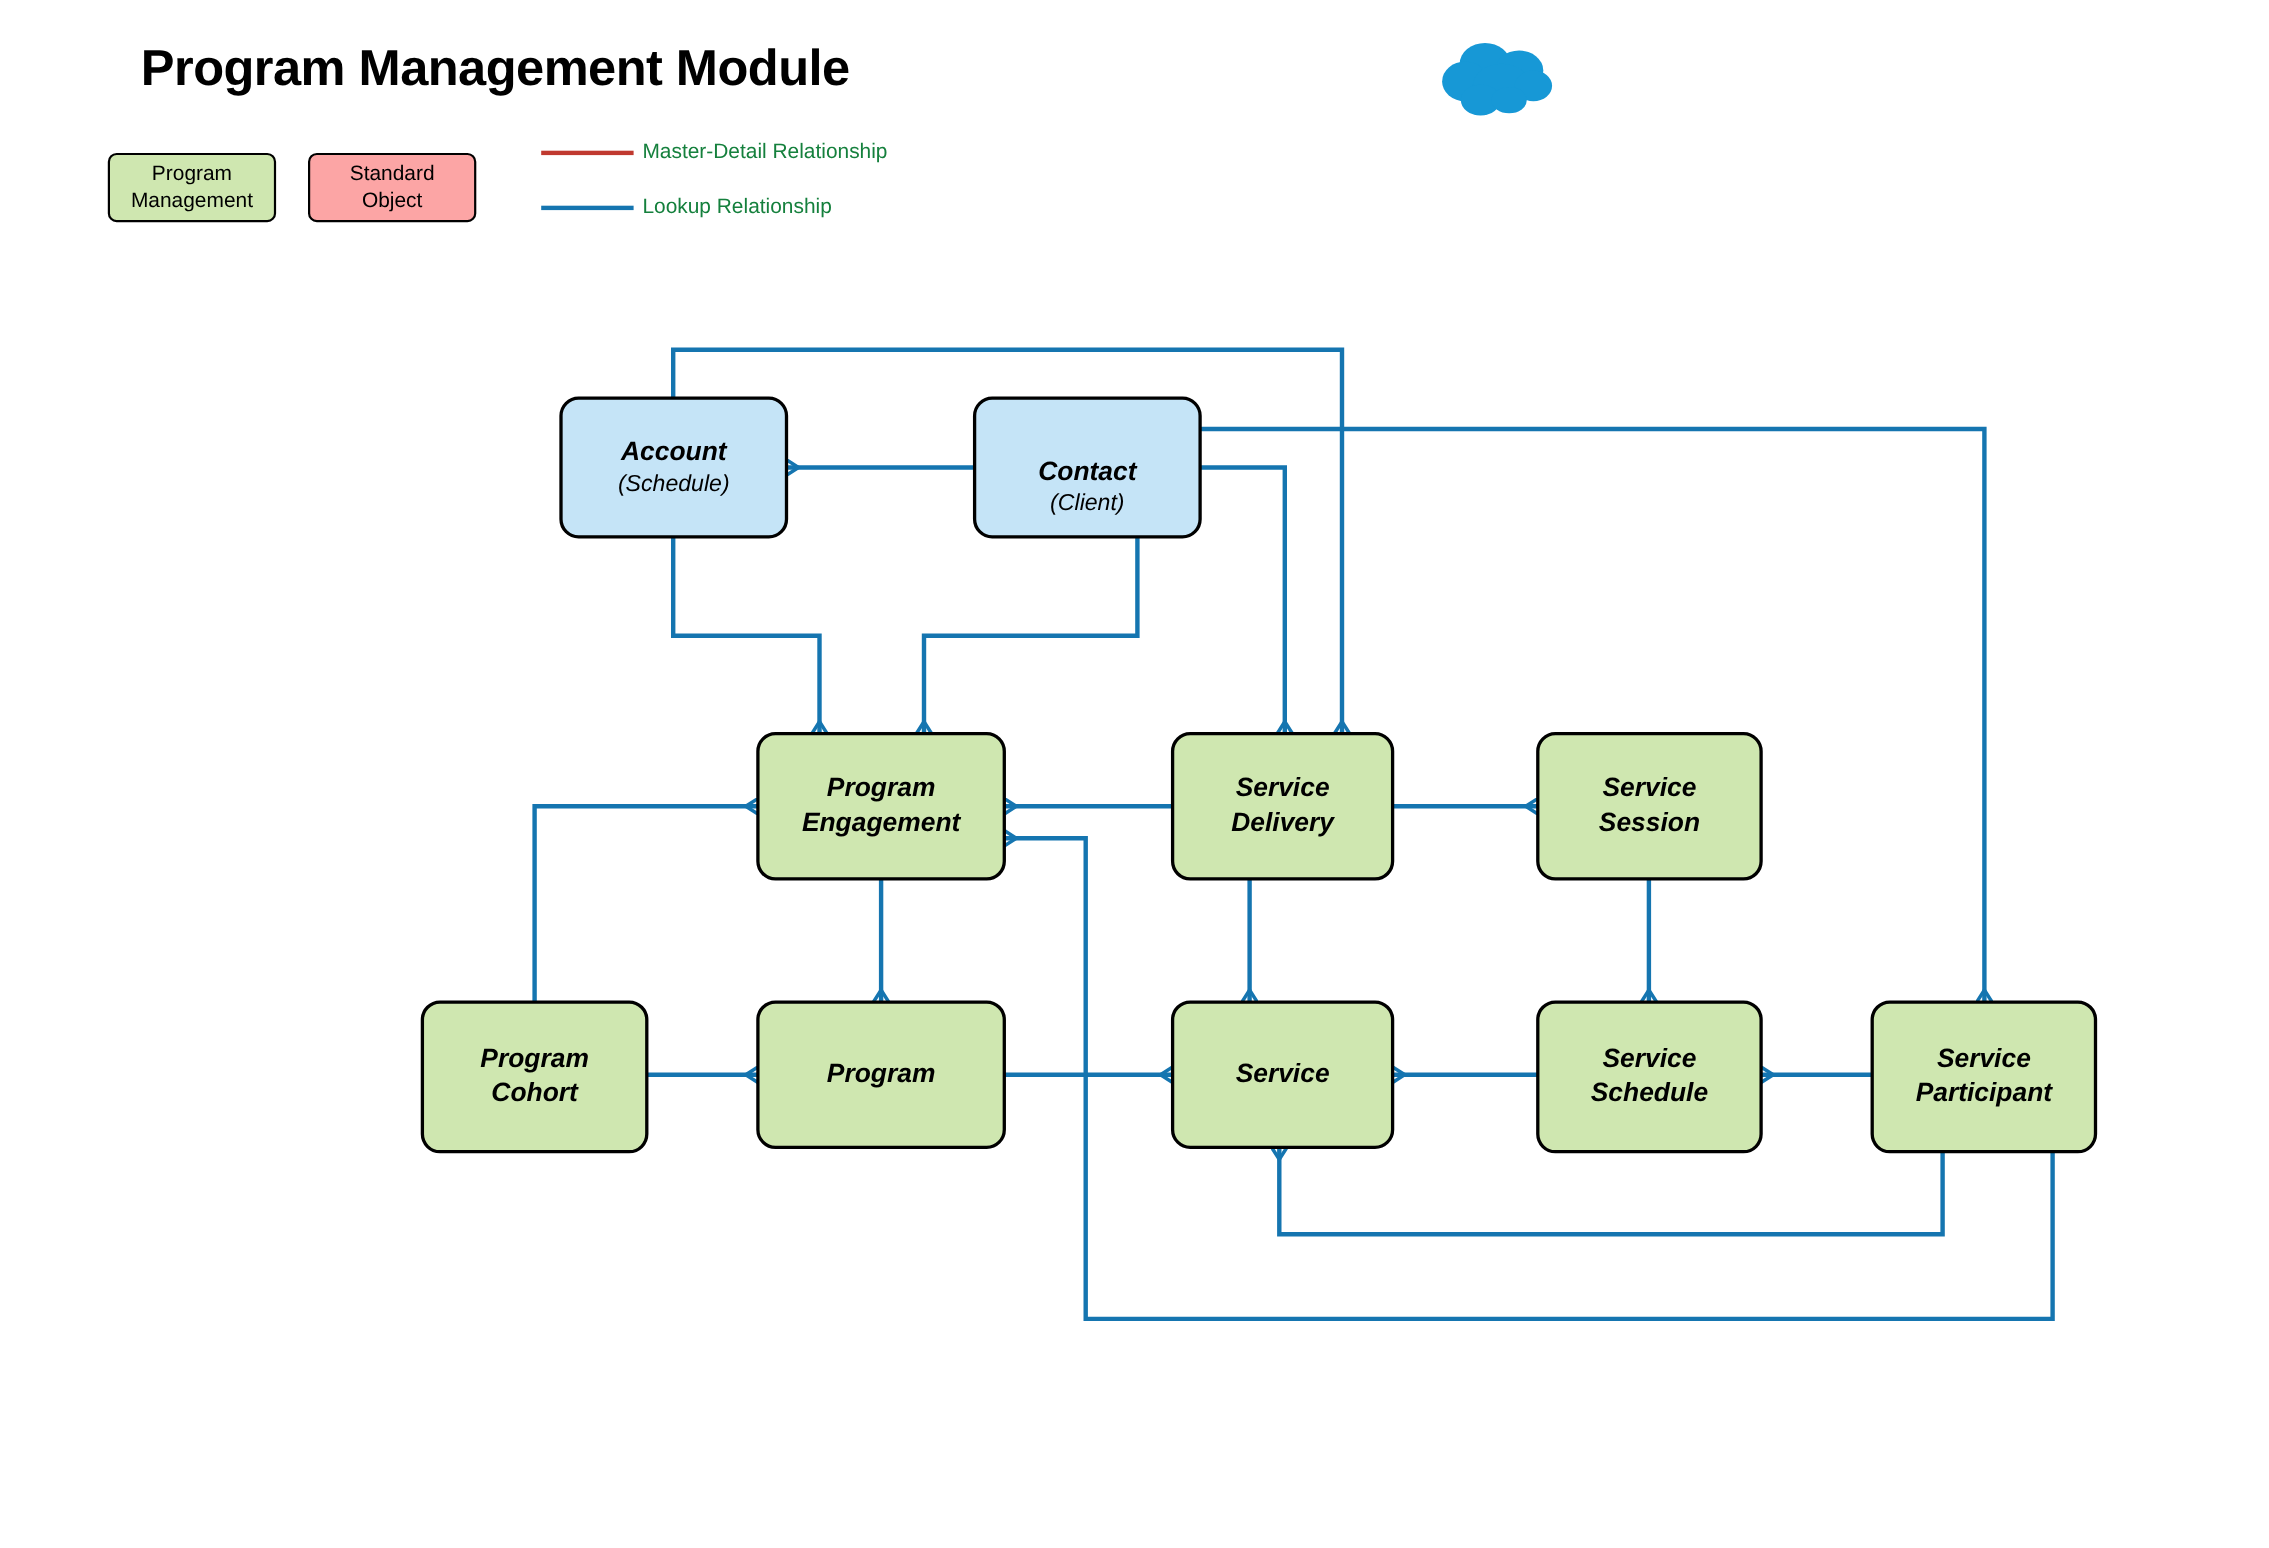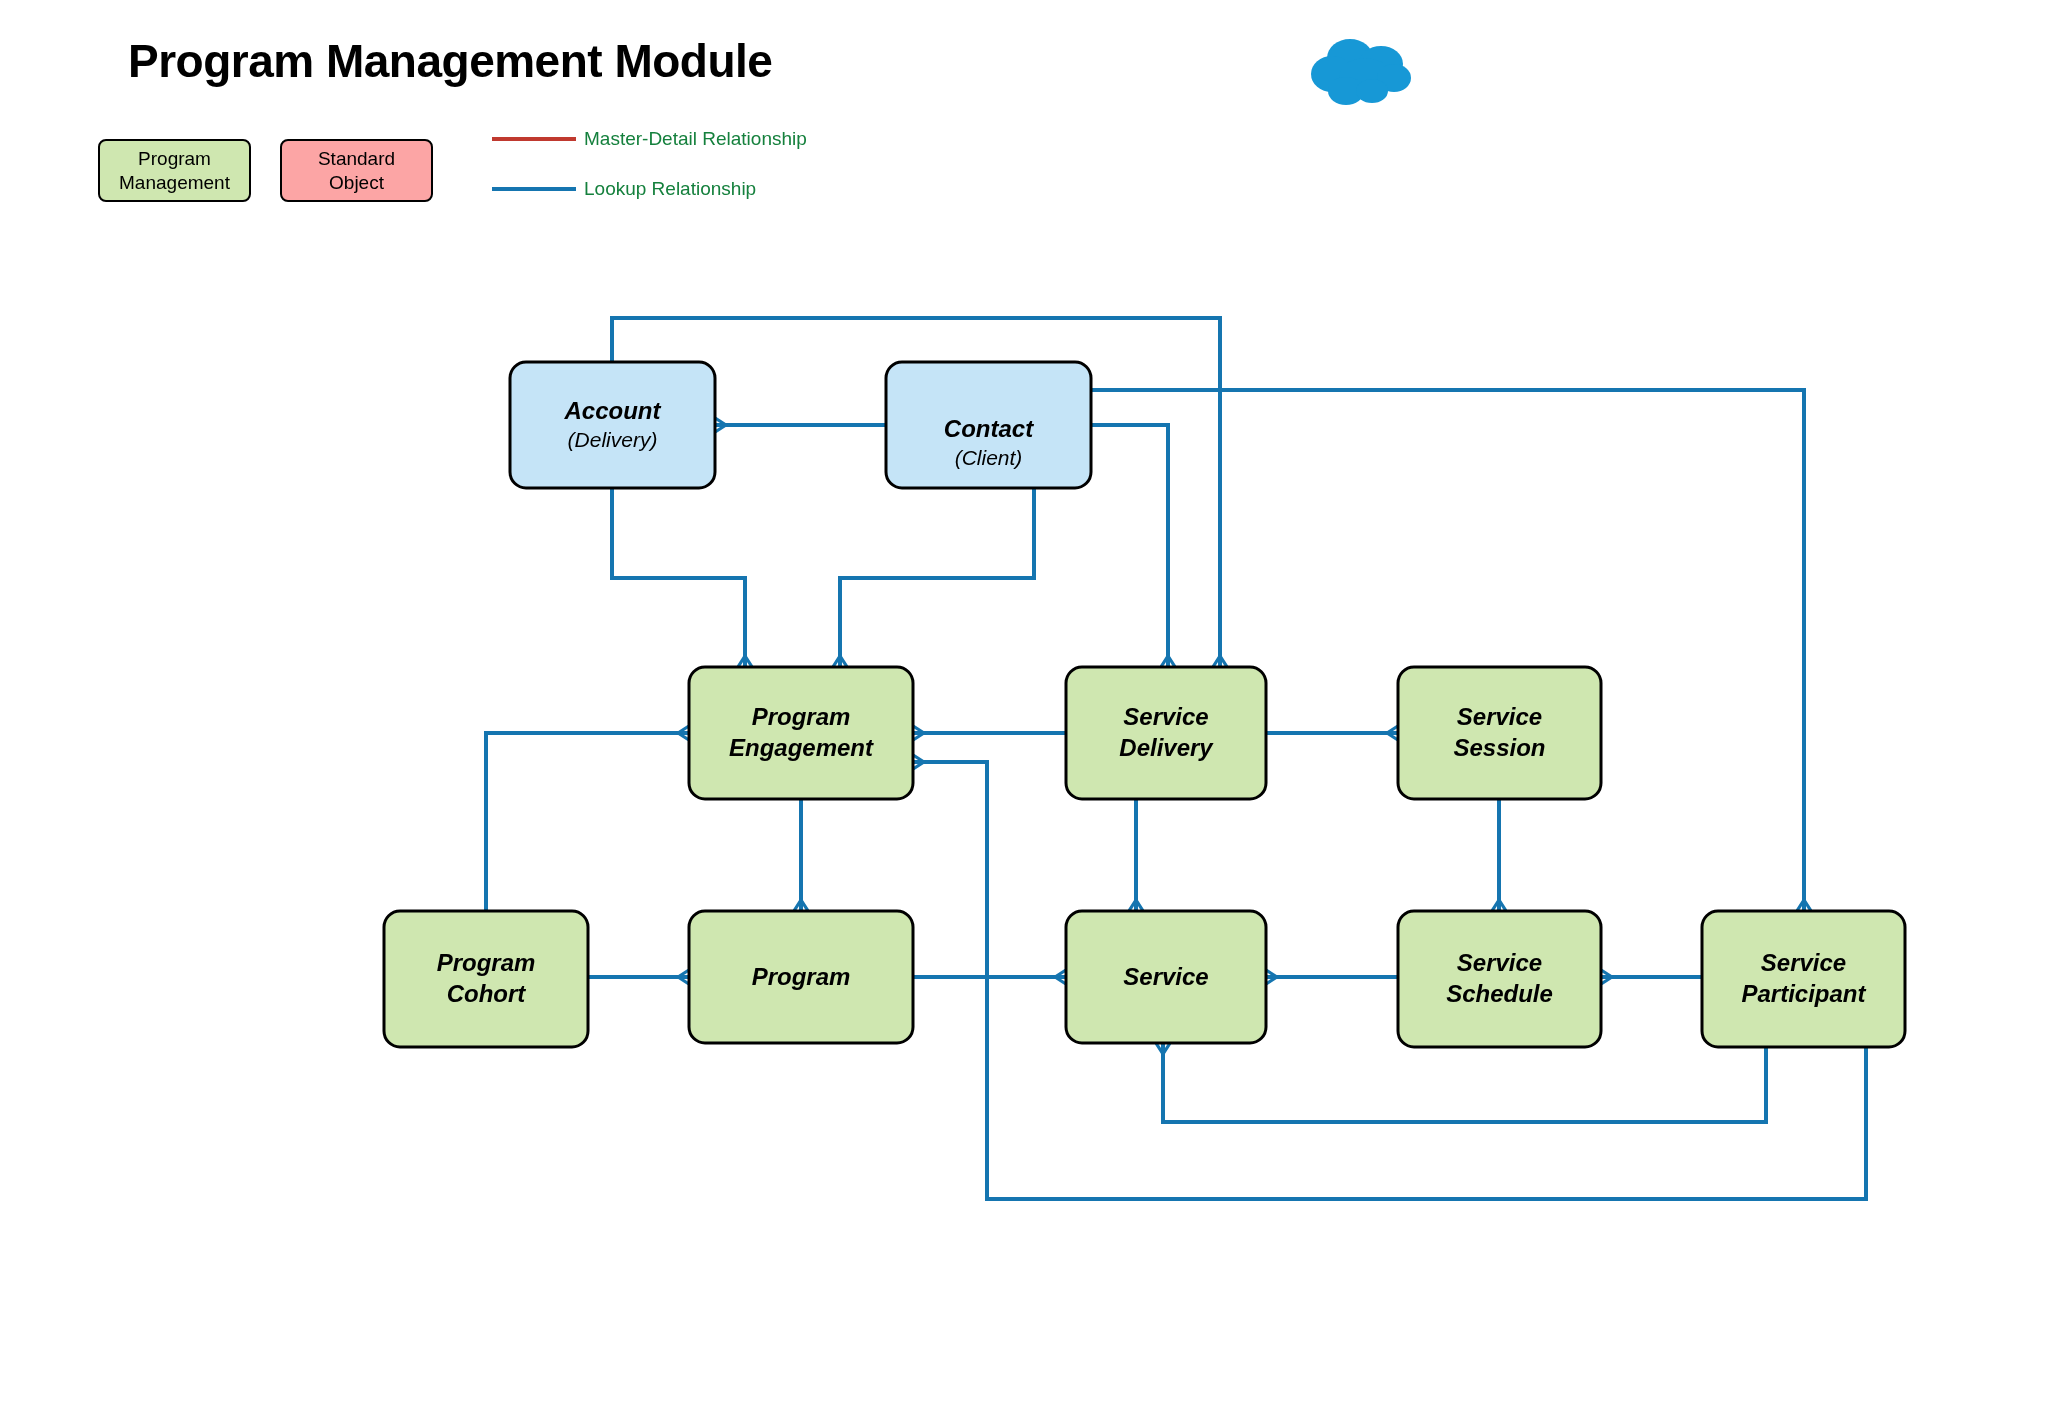--- a/index.html
+++ b/index.html
@@ -215,21 +215,21 @@
       <rect x="689" y="911" width="224" height="132" rx="16" ry="16" fill="#cfe7b0" stroke="#000000" stroke-width="3"></rect>
       <rect x="1066" y="911" width="200" height="132" rx="16" ry="16" fill="#cfe7b0" stroke="#000000" stroke-width="3"></rect>
       <rect x="1398" y="911" width="203" height="136" rx="16" ry="16" fill="#cfe7b0" stroke="#000000" stroke-width="3"></rect>
       <rect x="1702" y="911" width="203" height="136" rx="16" ry="16" fill="#cfe7b0" stroke="#000000" stroke-width="3"></rect>
     </g>
 </svg>
 
 <div id="node-labels">
     <div class="node-label std" style="left: 510px; top: 362px; width: 205px; height: 126px;">
       <span class="l1">Account</span>
-      <span class="l2">(Delivery)</span>
+      <span class="l2">(Schedule)</span>
     </div>
     <div class="node-label std" style="left: 886px; top: 362px; width: 205px; height: 162px;">
       <span class="l1">Contact</span>
       <span class="l2">(Client)</span>
     </div>
     <div class="node-label" style="left: 689px; top: 667px; width: 224px; height: 132px;">
       <span class="l1">Program</span>
       <span class="l2">Engagement</span>
     </div>
     <div class="node-label" style="left: 1066px; top: 667px; width: 200px; height: 132px;">

